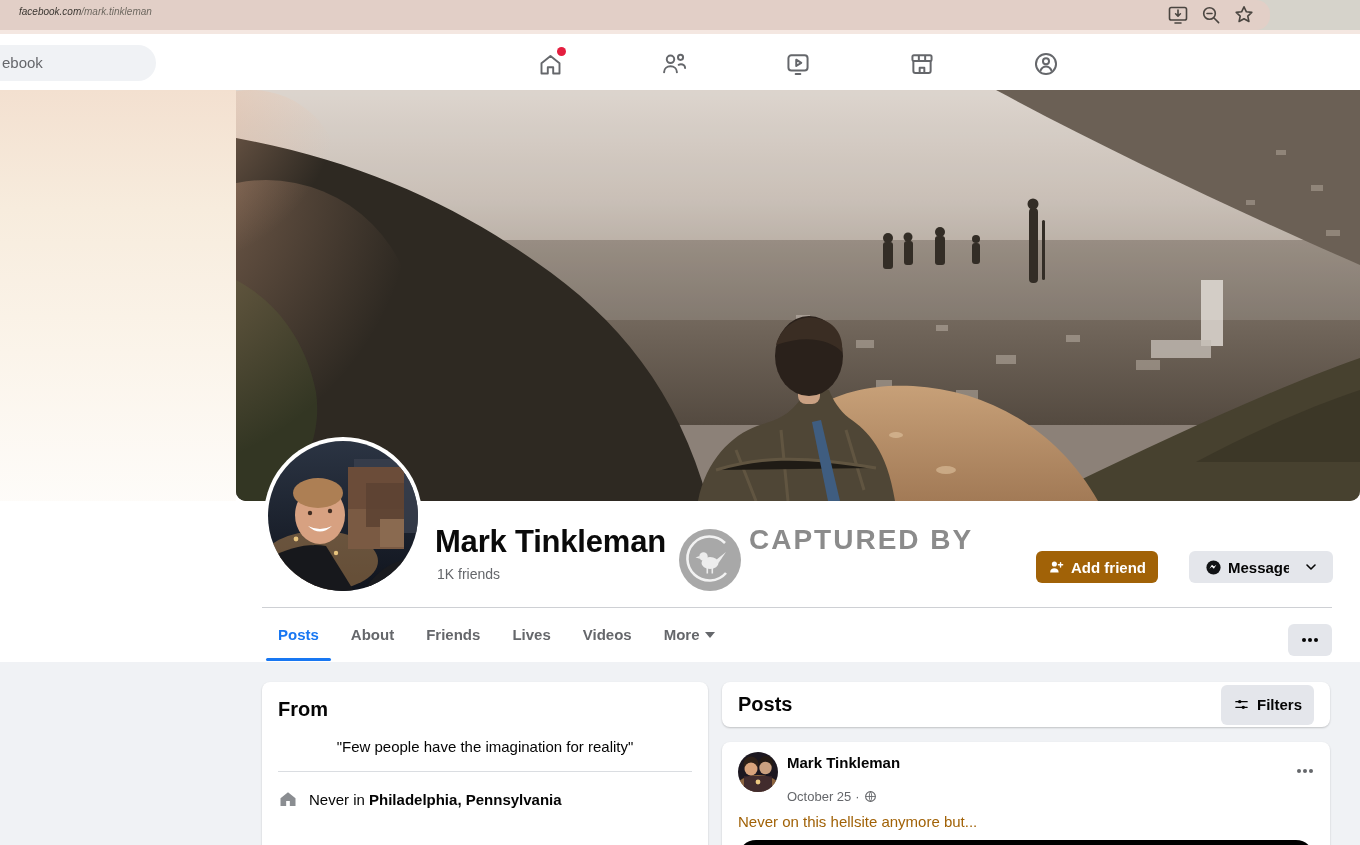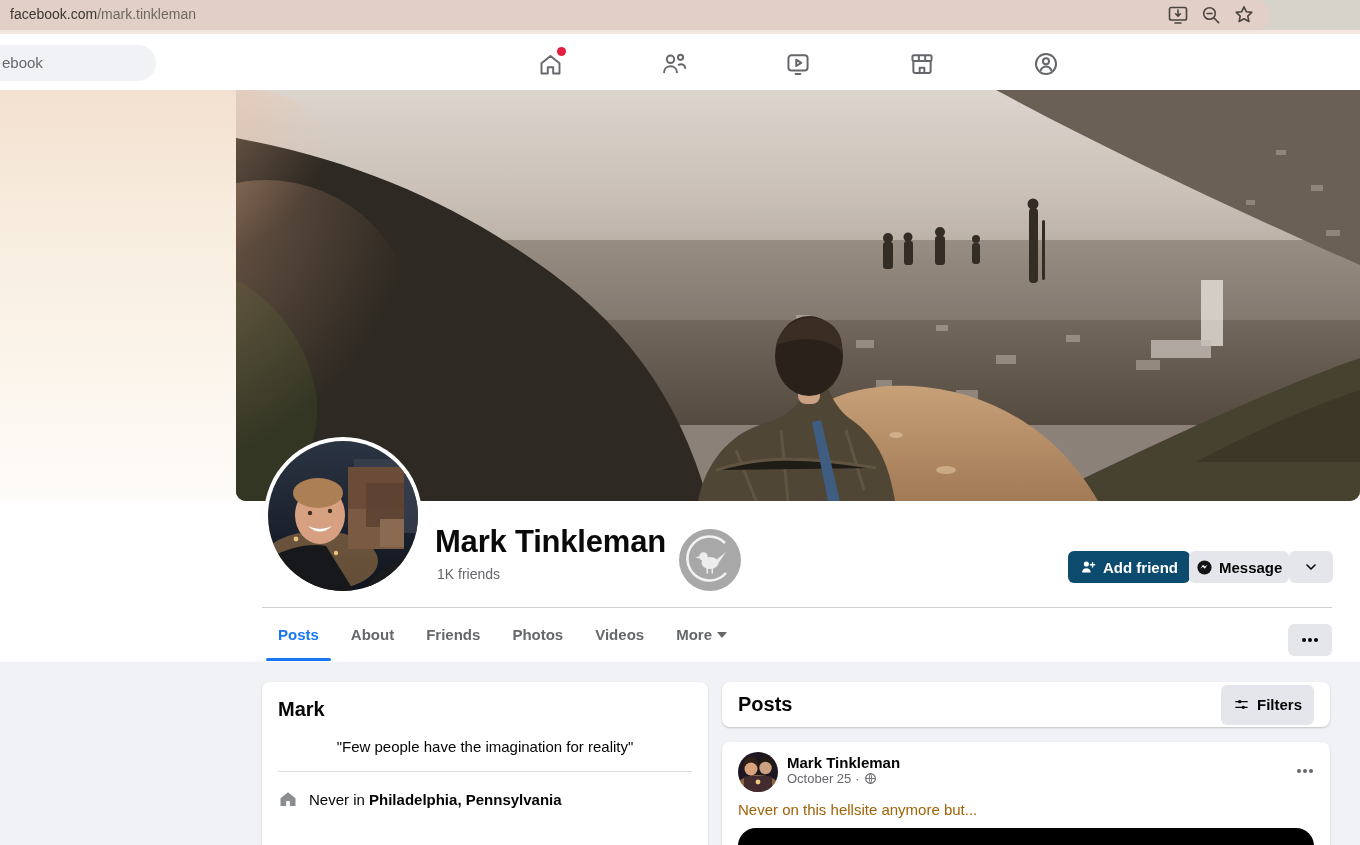--- a/index.html
+++ b/index.html
@@ -3,21 +3,21 @@
 <meta charset="utf-8">
 <style>
   * { margin:0; padding:0; box-sizing:border-box; }
   body { background:#fff; font-family:"Liberation Sans","DejaVu Sans",sans-serif; }
   #root { position:relative; width:1360px; height:845px; overflow:hidden; background:#fff; }
   .abs { position:absolute; }
 
   
   .browser-bar { left:0; top:0; width:1360px; height:30px; background:#d6d3cb; }
   .address-pill { left:0; top:0; width:1270px; height:30px; background:#e2cfc7; border-radius:0 14px 14px 0; }
-  .browser-url { left:10px; top:6px; font-size:14px; color:#3c3732; white-space:nowrap; }
+  .browser-url { left:19px; top:6px; font-size:10px; color:#3c3732; white-space:nowrap;font-style:italic; }
   .browser-url .path { color:#6f6961; }
   .browser-icons { left:1166px; top:3px; display:flex; gap:9px; }
   .browser-icons svg { display:block; }
   .browser-strip { left:0; top:30px; width:1360px; height:4px; background:#f4e7e1; }
 
   
   .fb-nav { left:0; top:34px; width:1360px; height:56px; background:#fff; }
   .search-pill { left:-36px; top:45px; width:192px; height:36px; border-radius:18px; background:#f0f2f5;
                  color:#65676b; font-size:15px; line-height:36px; padding-left:38px; }
   .nav-icon { top:50px; width:28px; height:28px; display:flex; align-items:center; justify-content:center; }
@@ -35,22 +35,22 @@
   .avatar-img { width:150px; height:150px; border-radius:50%; overflow:hidden; }
   .avatar-img svg { display:block; }
   .profile-name { left:435px; top:524px; font-size:31px; font-weight:700; color:#0a0a0a; letter-spacing:-0.2px; }
   .friends-count { left:437px; top:566px; font-size:14px; color:#65676b; }
 
   .wm-logo { left:679px; top:529px; width:62px; height:62px; }
   .wm-text { left:749px; top:523px; font-size:28px; line-height:34px; font-weight:600; color:#8b8b8b; letter-spacing:2px; white-space:nowrap; }
 
   .btn { display:flex; align-items:center; justify-content:center; gap:6px; height:32px; border-radius:6px;
          font-size:15px; font-weight:600; cursor:pointer; }
-  .btn-add { left:1068px; top:551px; padding:0 12px; background:#0c4a6e; color:#fff; }
-  .btn-msg { left:1189px; top:551px; padding:0 7px; background:#e4e6eb; color:#050505; }
+  .btn-add { left:1036px; top:551px; padding:0 12px; background:#a16207; color:#fff; }
+  .btn-msg { left:1189px; top:551px; padding:0 16px; background:#e4e6eb; color:#050505; }
   .btn-chevron { left:1289px; top:551px; width:44px; background:#e4e6eb; }
 
   .header-divider { left:262px; top:607px; width:1070px; height:1px; background:#ced0d4; }
 
   
   .tabs { left:262px; top:608px; height:53px; display:flex; align-items:stretch; }
   .tab { padding:0 16px; display:flex; align-items:center; gap:5px; font-size:15px; font-weight:600; color:#65676b; position:relative; cursor:pointer; }
   .tab.active { color:#1877f2; }
   .tab.active::after { content:""; position:absolute; left:4px; right:4px; bottom:0; height:3px; background:#1877f2; border-radius:2px; }
   .tabs-more-btn { left:1288px; top:624px; width:44px; height:32px; border-radius:6px; background:#e4e6eb;
@@ -70,21 +70,21 @@
   .posts-head-card { left:722px; top:682px; width:608px; height:45px; display:flex; align-items:center;
                      justify-content:space-between; padding:0 16px; }
   .posts-title { font-size:20px; font-weight:700; color:#050505; }
   .btn-filters { height:40px; padding:0 12px; background:#e4e6eb; border-radius:6px; display:flex; align-items:center;
                  gap:7px; font-size:15px; font-weight:600; color:#050505; cursor:pointer; }
 
   .post-card { left:722px; top:742px; width:608px; height:120px; border-radius:8px 8px 0 0; }
   .post-header { position:relative; padding:10px 16px 0; display:flex; gap:9px; }
   .post-avatar { width:40px; height:40px; border-radius:50%; overflow:hidden; flex:0 0 40px; }
   .post-author { font-size:15px; font-weight:600; color:#050505; margin-top:2px; }
-  .post-meta { font-size:13px; color:#65676b; display:flex; align-items:center; gap:4px; margin-top:0; }
+  .post-meta { font-size:13px; color:#65676b; display:flex; align-items:center; gap:4px; margin-top:18px; }
   .post-dots { position:absolute; right:16px; top:18px; cursor:pointer; }
   .post-text { padding:9px 16px 0; font-size:15px; color:#a16207; }
   .post-media { margin:10px 16px 0; height:30px; background:#000; border-radius:18px 18px 0 0; }
 </style>
 </head>
 <body>
 
 <div id="root">
 
   <div class="abs browser-bar">
@@ -285,20 +285,21 @@
         <ellipse cx="31" cy="34" rx="8.5" ry="6"></ellipse>
         <circle cx="24.5" cy="27.5" r="4.2"></circle>
         <path d="M20.5 27 L16.5 28.5 L21 29.8 Z"></path>
         <path d="M37 31 L47 23 L39.5 34 Z"></path>
         <rect x="27.5" y="39" width="1.6" height="5.5"></rect>
         <rect x="32.5" y="39" width="1.6" height="5.5"></rect>
       </g>
     </svg>
   </div>
   <div class="abs wm-text">
+    <div>CAPTURED BY</div>
   </div>
 
   <div class="abs btn btn-add">
     <svg width="17" height="17" viewBox="0 0 24 24">
       <circle cx="9" cy="7" r="3.6" fill="#fff"></circle>
       <path d="M3 18.6c0-3.4 2.7-5.6 6-5.6s6 2.2 6 5.6v.4H3z" fill="#fff"></path>
       <path d="M17.7 5.2v6M14.7 8.2h6" stroke="#fff" stroke-width="2" stroke-linecap="round"></path>
     </svg>
     <span>Add friend</span>
   </div>
@@ -321,21 +322,21 @@
     <div class="tab active">
         <span>Posts</span>
       </div>
     <div class="tab">
         <span>About</span>
       </div>
     <div class="tab">
         <span>Friends</span>
       </div>
     <div class="tab">
-        <span>Photos</span>
+        <span>Lives</span>
       </div>
     <div class="tab">
         <span>Videos</span>
       </div>
     <div class="tab">
       <span>More</span>
       <svg width="10" height="8" viewBox="0 0 10 8">
           <path d="M0 1h10L5 7z" fill="#65676b"></path>
         </svg>
     </div>
@@ -344,21 +345,21 @@
     <svg width="18" height="6" viewBox="0 0 18 6">
       <circle cx="3" cy="3" r="2" fill="#050505"></circle>
         <circle cx="9" cy="3" r="2" fill="#050505"></circle>
         <circle cx="15" cy="3" r="2" fill="#050505"></circle>
     </svg>
   </div>
 
   <div class="abs content-bg"></div>
 
   <div class="abs card intro-card">
-    <div class="intro-title">Mark</div>
+    <div class="intro-title">From</div>
     <div class="intro-quote">"Few people have the imagination for reality"</div>
     <div class="intro-sep"></div>
     <div class="intro-row">
       <svg width="20" height="20" viewBox="0 0 24 24">
         <path d="M3 11 L12 3.8 L21 11 V20.3 H14.2 V14.4 H9.8 V20.3 H3 Z" fill="#8a8d91"></path>
       </svg>
       <span><span>Never in</span> <b>Philadelphia, Pennsylvania</b></span>
     </div>
   </div>
 

